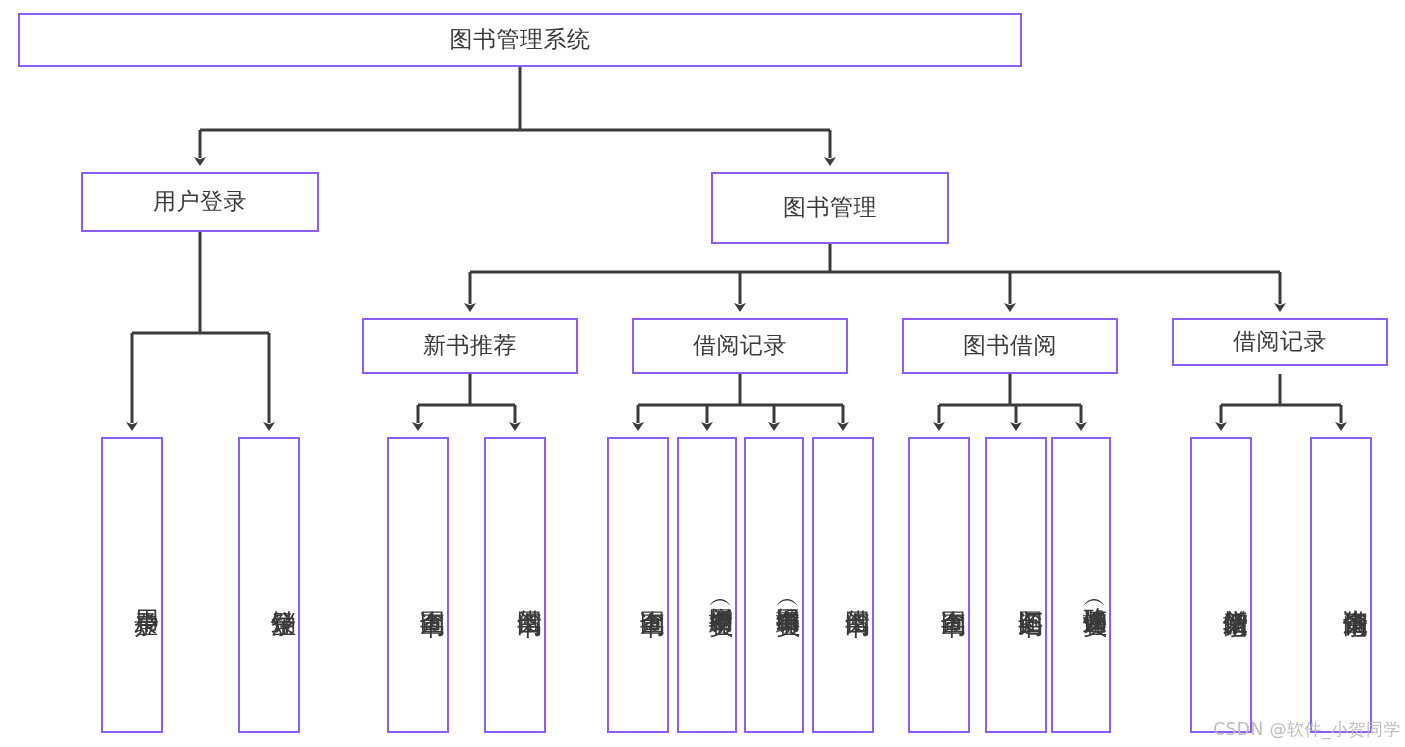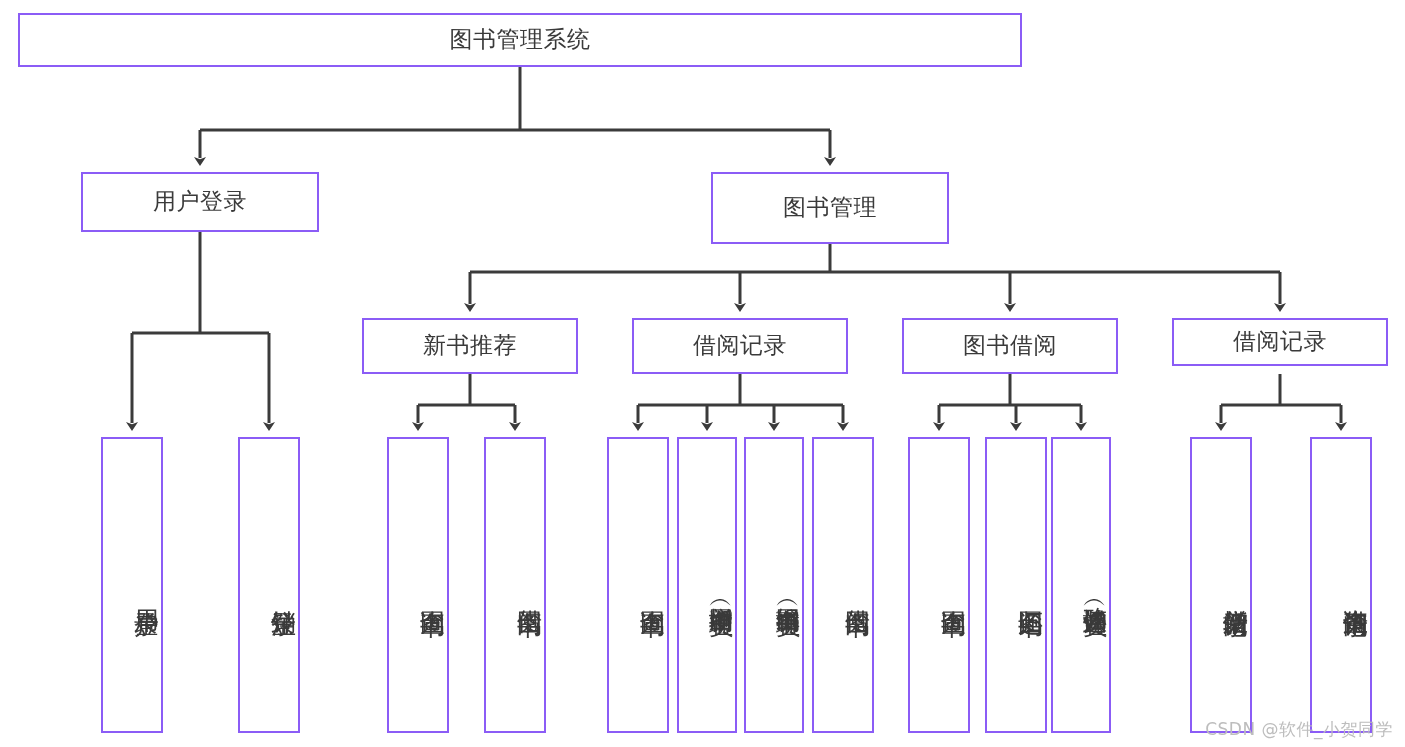--- a/index.html
+++ b/index.html
@@ -56,21 +56,21 @@
   .node-label {
     display: block;
     white-space: pre;
   }
   .node.vert .node-label {
     writing-mode: vertical-rl;
     text-orientation: upright;
   }
   #watermark {
     position: absolute;
-    right: 12px;
+    right: 4px;
     bottom: 6px;
     font-size: 17px;
     color: #bdbdbd;
     letter-spacing: 0.5px;
     white-space: nowrap;
     font-family: "DejaVu Sans", "Liberation Sans", sans-serif;
   }
 </style>
 </head>
 <body>

